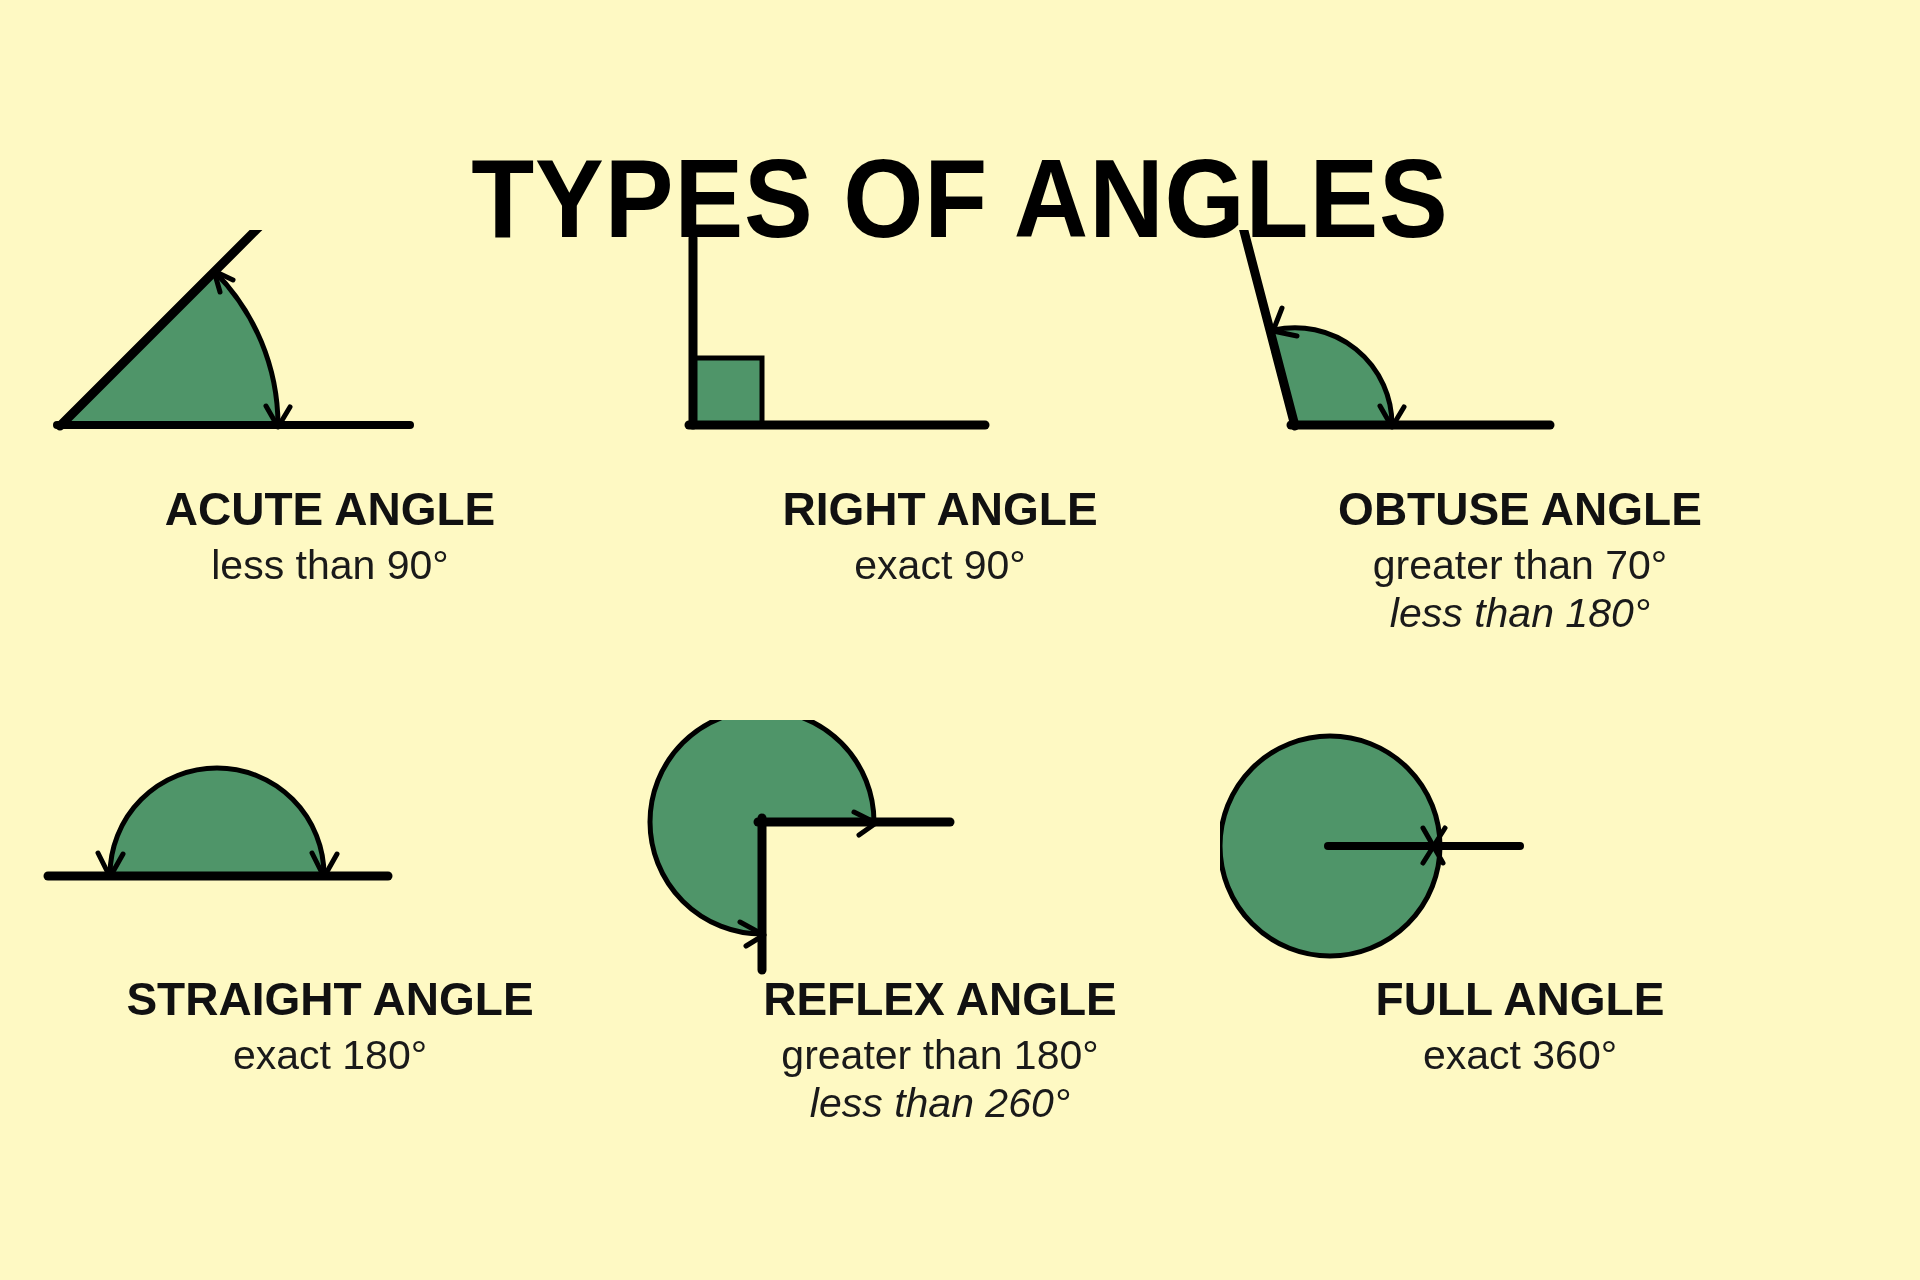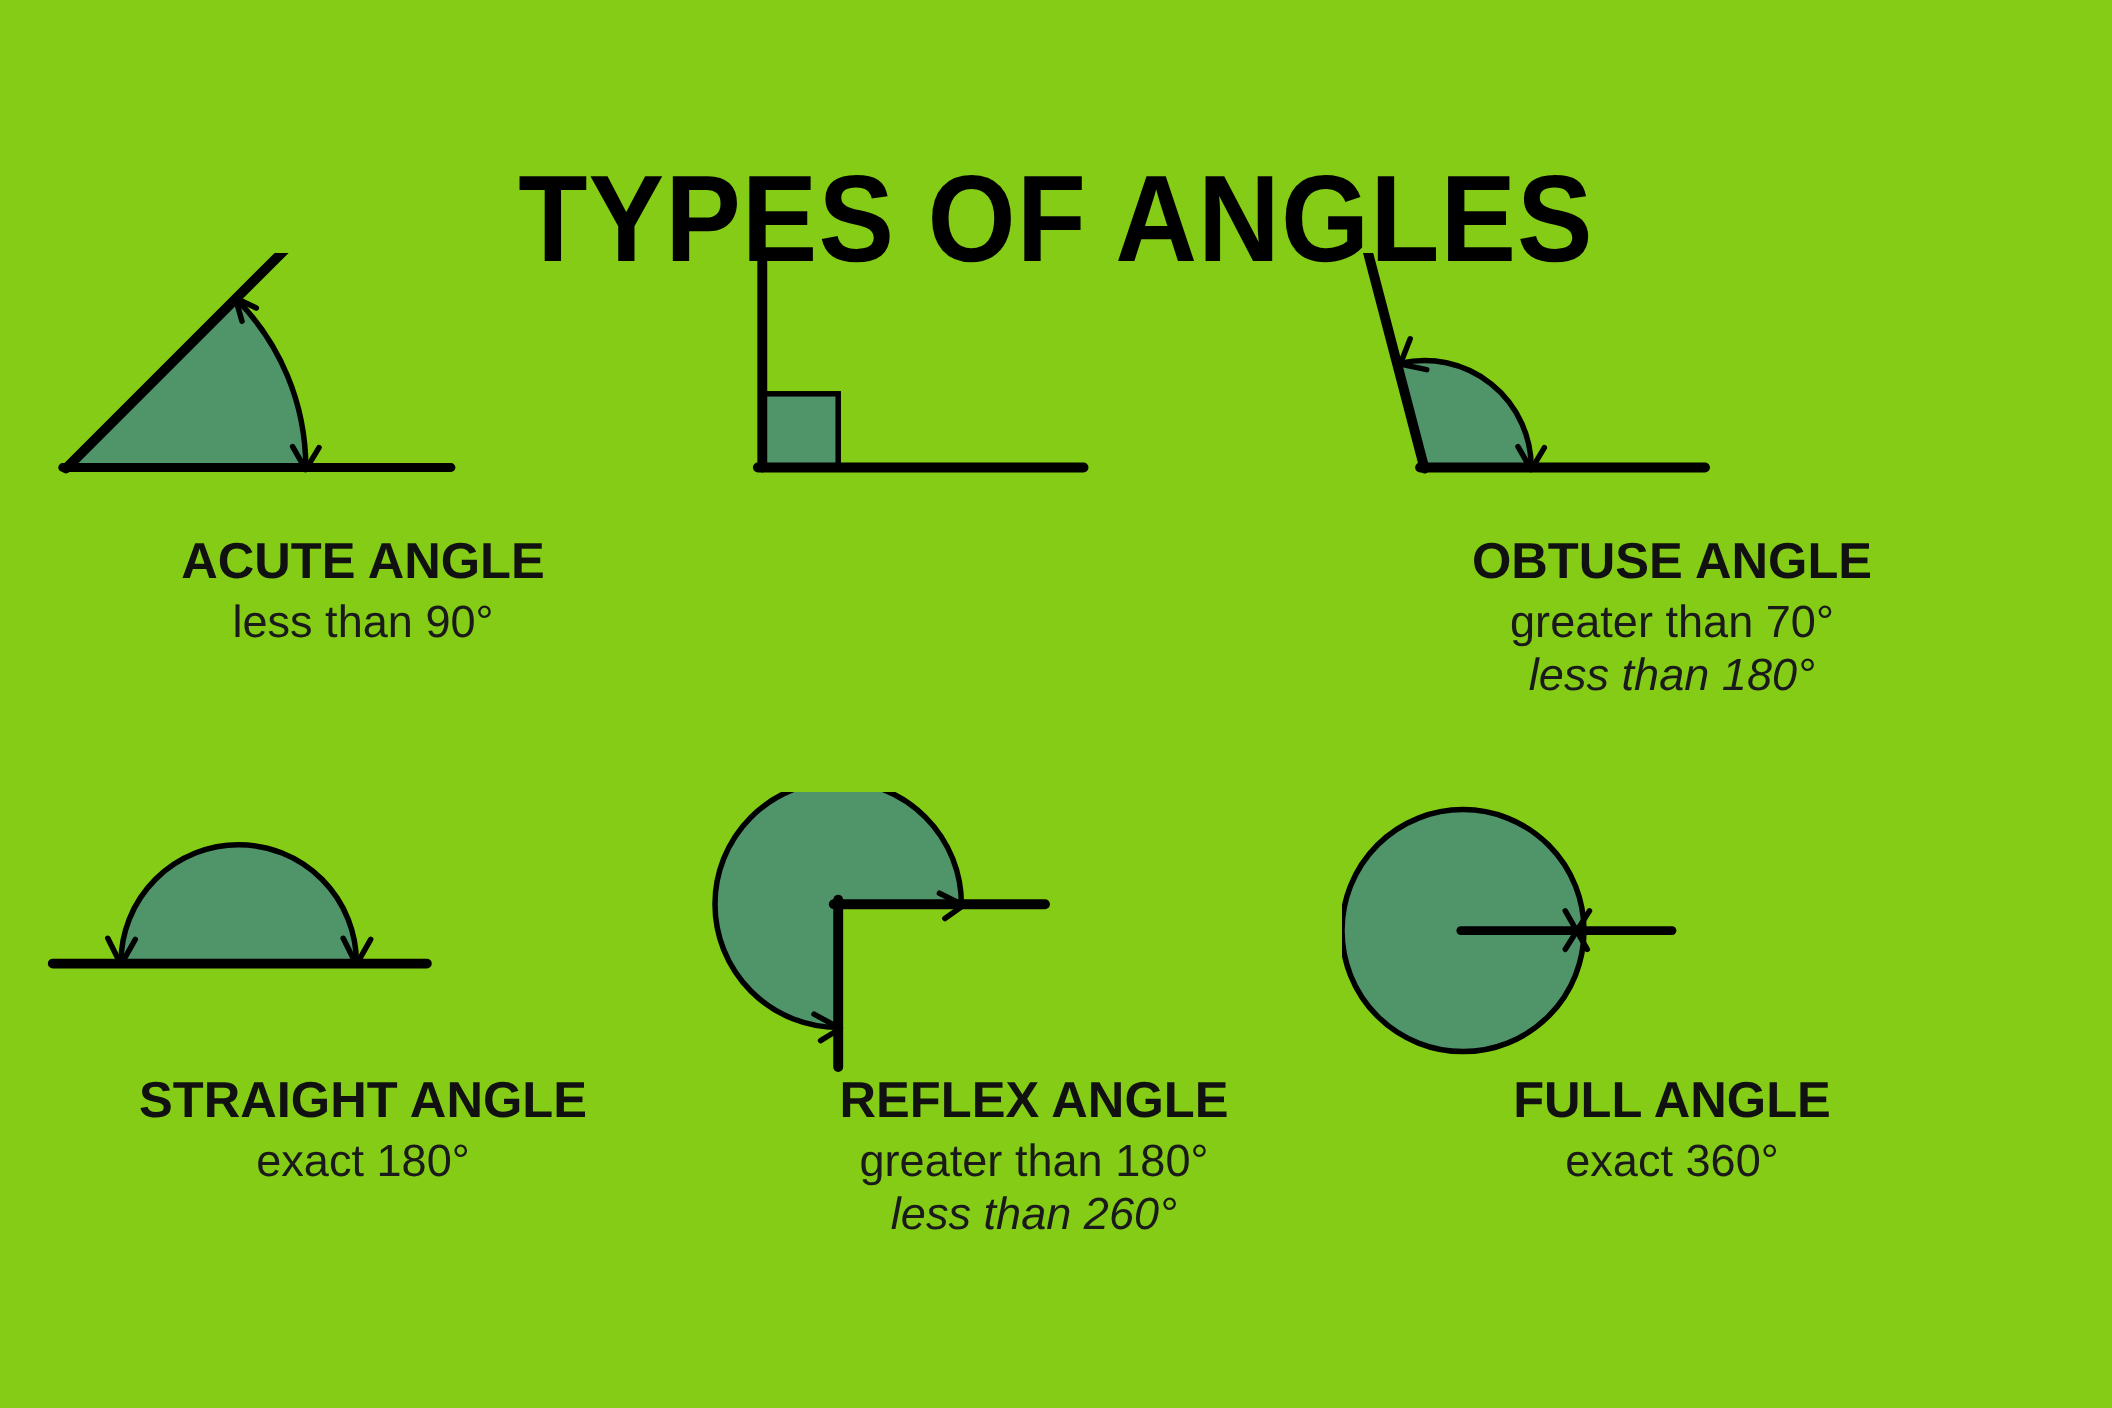--- a/index.html
+++ b/index.html
@@ -13,21 +13,21 @@
     height: 1280px;
     font-family: "Liberation Sans", sans-serif;
     color: #0d0d0d;
     overflow: hidden;
     position: relative;
   }
 
   #poster {
     position: absolute;
     inset: 0;
-    background: #84cc16;
+    background: #fef9c3;
   }
 
   
   .title {
     position: absolute;
     top: 68px;
     left: 0;
     width: 1920px;
     text-align: center;
     font-family: "Liberation Sans", sans-serif;
@@ -135,20 +135,26 @@
       <div class="figure">
         <svg width="600" height="255" viewBox="0 0 600 255" aria-hidden="true">
 
           <rect x="52" y="128" width="70" height="67" fill="#4f9569" stroke="#000000" stroke-width="5"></rect>
 
           <line x1="53" y1="8" x2="53" y2="195" stroke="#000000" stroke-width="9" stroke-linecap="round"></line>
 
           <line x1="49" y1="195" x2="345" y2="195" stroke="#000000" stroke-width="9" stroke-linecap="round"></line>
         </svg>
       </div>
+      <div class="labels">
+        <div class="angle-name">RIGHT ANGLE</div>
+        <div class="angle-desc">
+          <span>exact 90°</span>
+        </div>
+      </div>
     </div>
 
     <div class="card r1 c3">
       <div class="figure">
         <svg width="600" height="255" viewBox="0 0 600 255" aria-hidden="true">
 
           <path d="M 75 195 L 36 -2 A 0 0 0 0 0 36 -2 Z" fill="none" stroke="none"></path>
           <path d="M 75 195 L 54 100 A 97 97 0 0 1 172 195 Z" fill="#4f9569" stroke="none"></path>
           <path d="M 54 100 A 97 97 0 0 1 172 195" fill="none" stroke="#000000" stroke-width="5"></path>
 

